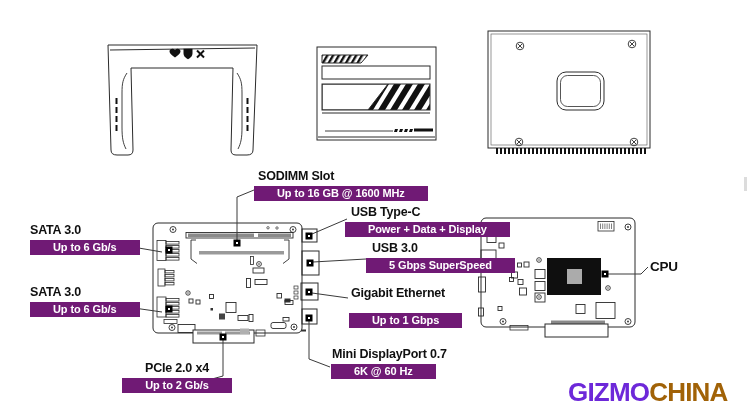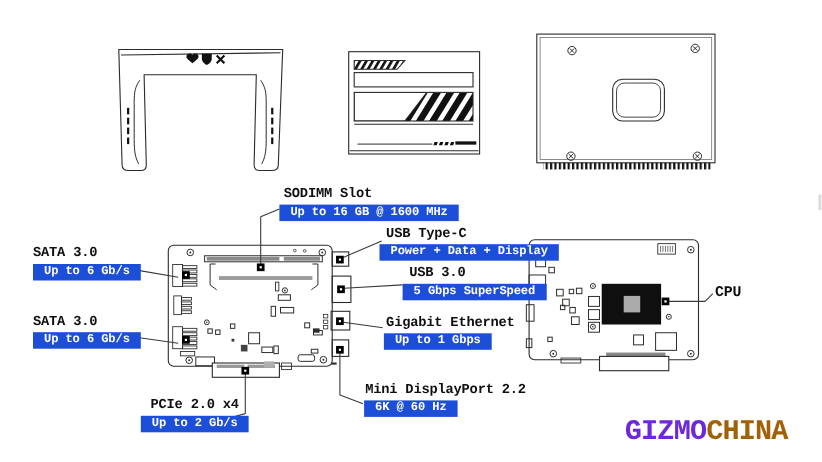--- a/index.html
+++ b/index.html
@@ -1,25 +1,25 @@
 <!DOCTYPE html>
 <html><head>
 <meta charset="utf-8">
 <style>
   html,body{margin:0;padding:0;background:#fff;}
   .canvas{position:relative;width:747px;height:420px;background:#fff;overflow:hidden;
-          font-family:Liberation Mono, monospace;}
+          font-family:Liberation Sans, sans-serif;}
   svg.art{position:absolute;left:0;top:0;}
   .callout{position:absolute;display:flex;flex-direction:column;align-items:flex-start;z-index:2;}
   .callout.align-right{}
   .callout.align-center{align-items:center;}
   .callout-title{font-size:12.5px;font-weight:bold;color:#101010;line-height:1.1;
                  white-space:nowrap;letter-spacing:-0.2px;}
-  .callout-badge{margin-top:2px;background:#1d4ed8;color:#fff;font-size:11px;font-weight:bold;
-                 padding:1px 10px 2px;white-space:nowrap;letter-spacing:-0.1px;}
+  .callout-badge{margin-top:2px;background:#701a75;color:#fff;font-size:11px;font-weight:bold;
+                 padding:1px 23px 2px;white-space:nowrap;letter-spacing:-0.1px;}
   .cpu-label .callout-title{font-size:13.5px;}
   .logo{position:absolute;left:568px;top:379px;font-size:26px;font-weight:bold;
         letter-spacing:-0.8px;white-space:nowrap;z-index:2;line-height:1;}
   .logo .p1{color:#6d28d9;}
   .logo .p2{color:#a16207;}
   .edge-artifact{position:absolute;left:744px;top:177px;width:3px;height:14px;background:#dcdcdc;}
 </style>
 </head>
 <body>
 
@@ -307,27 +307,27 @@
   <div class="callout" style="left:345px;top:206px;">
     <div class="callout-title" style="margin-left:6px;">USB Type-C</div>
     <div class="callout-badge">Power + Data + Display</div>
   </div>
 
   <div class="callout" style="left:366px;top:242px;">
     <div class="callout-title" style="margin-left:6px;">USB 3.0</div>
     <div class="callout-badge">5 Gbps SuperSpeed</div>
   </div>
 
-  <div class="callout" style="left:349px;top:287px;">
+  <div class="callout" style="left:349px;top:287px;gap:10px;">
     <div class="callout-title" style="margin-left:2px;">Gigabit Ethernet</div>
     <div class="callout-badge">Up to 1 Gbps</div>
   </div>
 
   <div class="callout" style="left:331px;top:348px;">
-    <div class="callout-title" style="margin-left:1px;">Mini DisplayPort 2.2</div>
+    <div class="callout-title" style="margin-left:1px;">Mini DisplayPort 0.7</div>
     <div class="callout-badge">6K @ 60 Hz</div>
   </div>
 
   <div class="callout align-center" style="left:136px;top:362px;width:82px;justify-content:space-between;">
     <div class="callout-title">PCIe 2.0 x4</div>
     <div class="callout-badge">Up to 2 Gb/s</div>
   </div>
 
   <div class="callout cpu-label" style="left:650px;top:260px;">
     <div class="callout-title">CPU</div>

